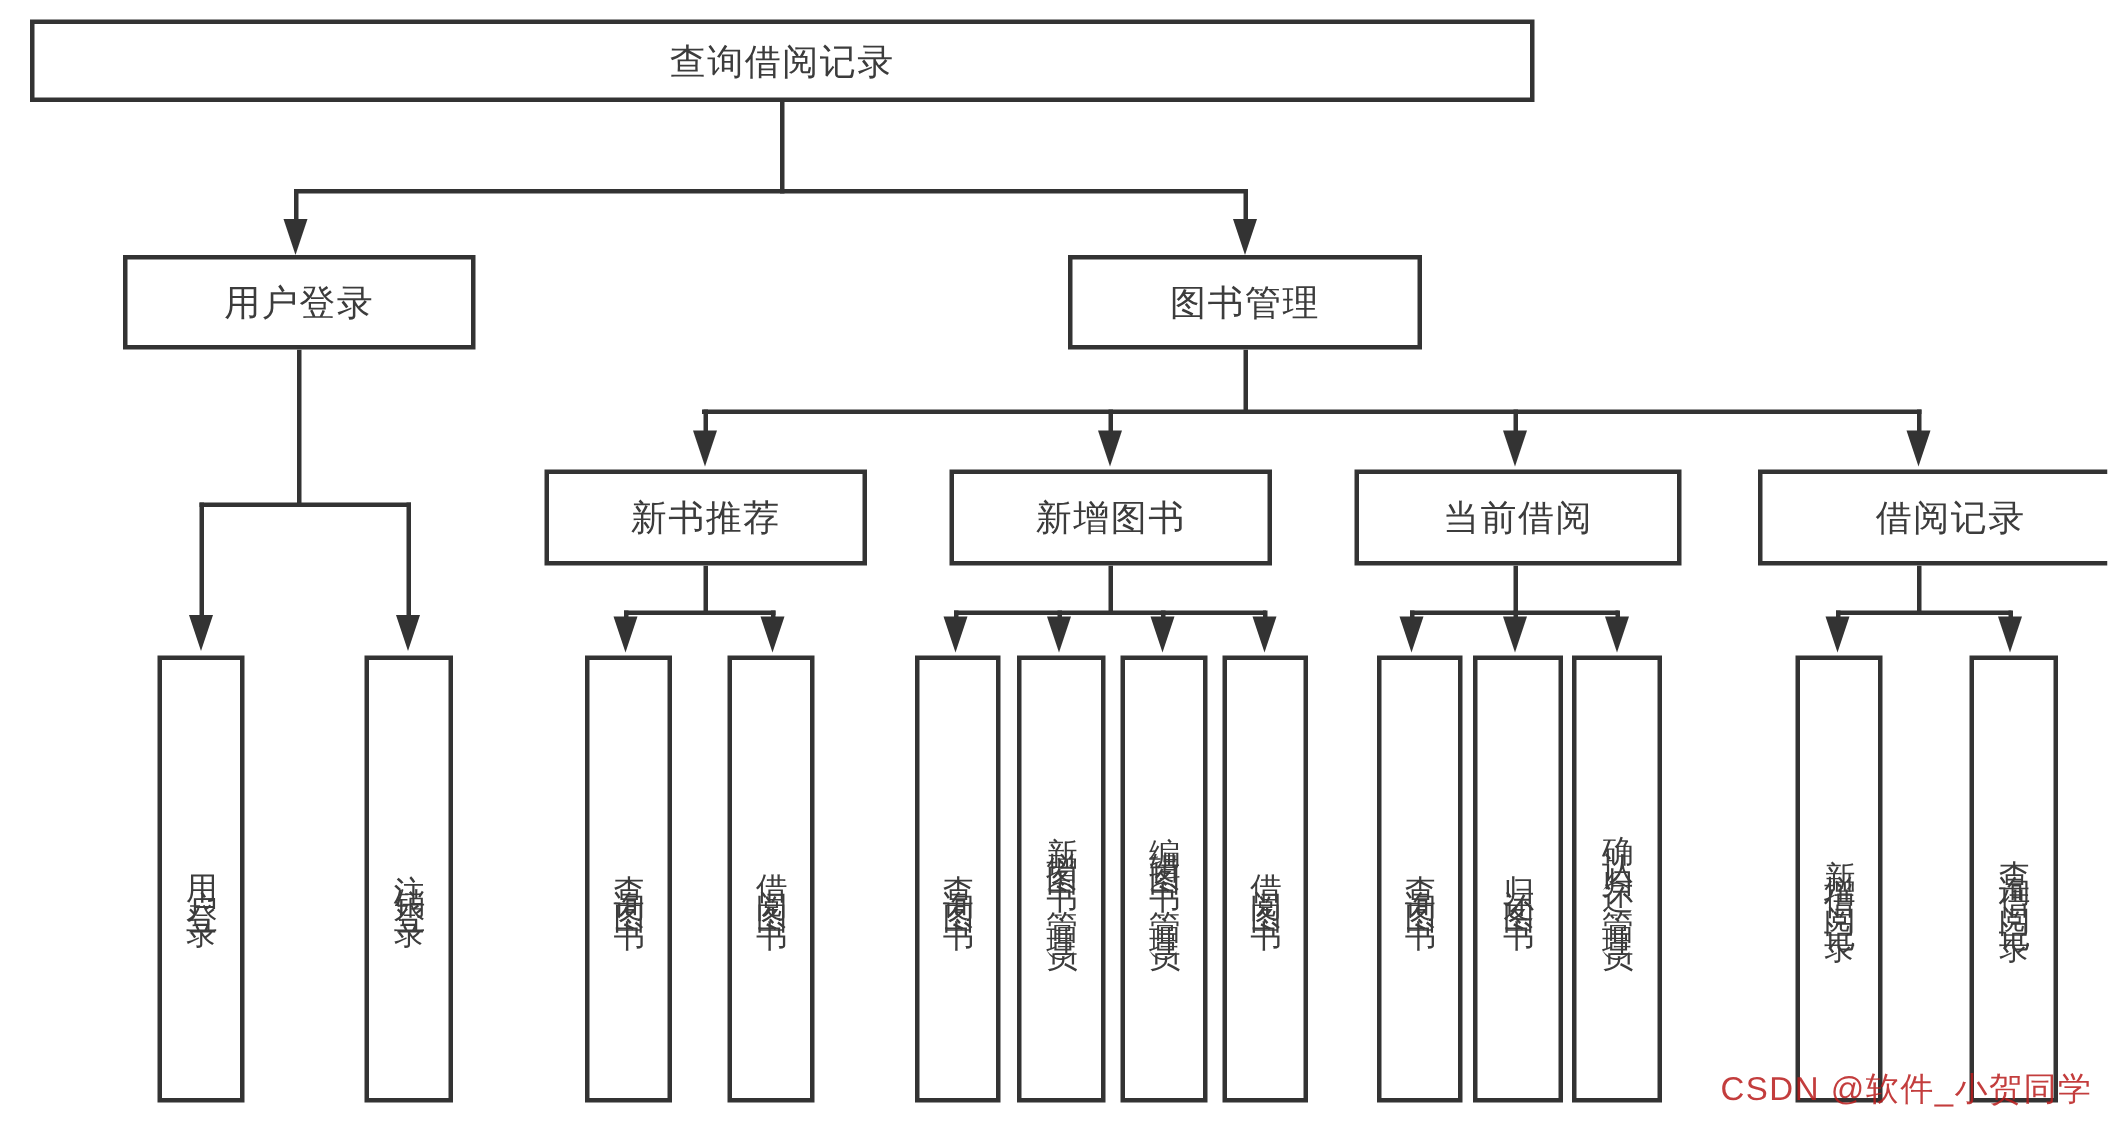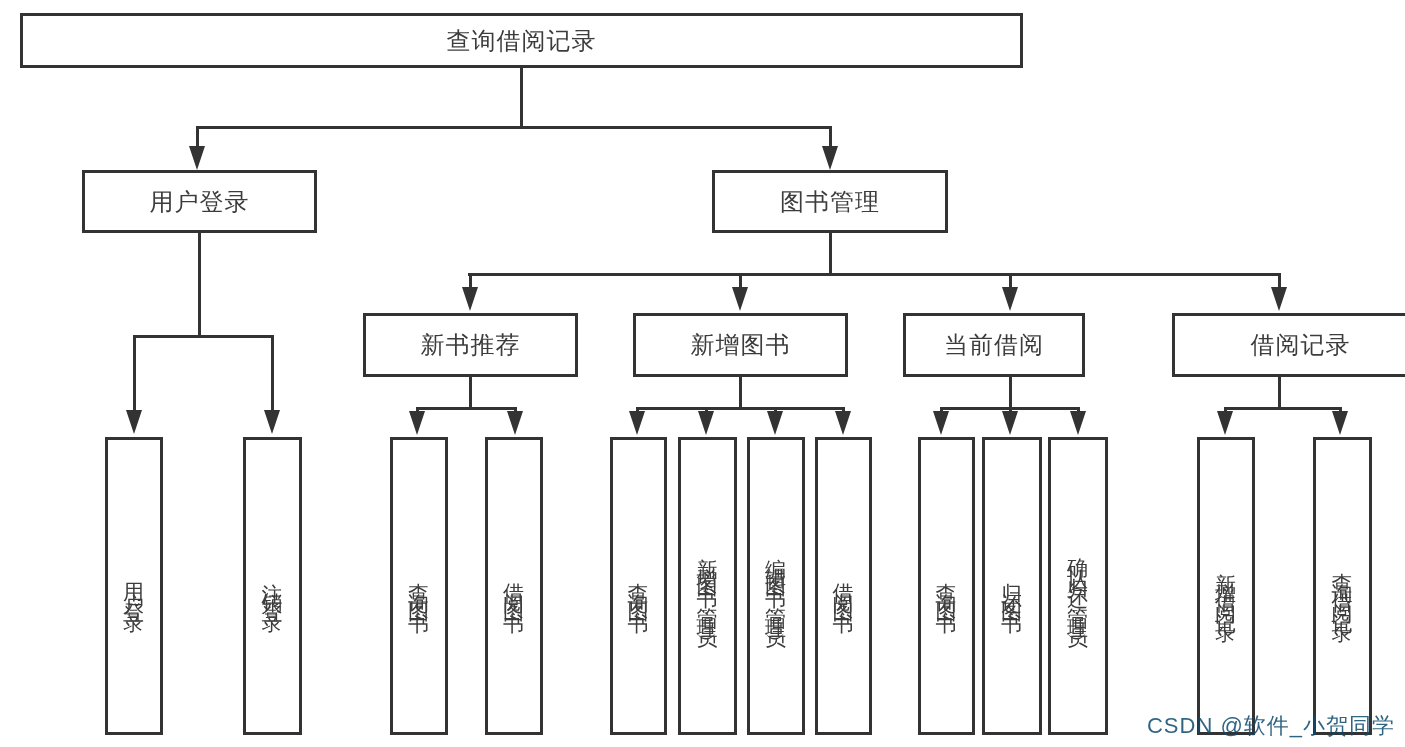--- a/index.html
+++ b/index.html
@@ -26,21 +26,21 @@
   }
   .vline { position:absolute; width:3px; background:#333333; }
   .hline { position:absolute; height:3px; background:#333333; }
   .arrow {
     position:absolute; width:0; height:0;
     border-left:8px solid transparent; border-right:8px solid transparent;
     border-top:24px solid #333333;
   }
   #watermark {
     position:absolute; top:711px; right:10px; z-index:10;
-    font-size:22px; letter-spacing:1px; color:#0c4a6e; opacity:0.85;
+    font-size:22px; letter-spacing:1px; color:#b91c1c; opacity:0.85;
     white-space:nowrap;
   }
 </style>
 </head>
 <body>
 
 <div id="canvas">
 
   <div id="connectors">
       <div class="vline" style="left: 519.5px; top: 68px; height: 61px;"></div>
@@ -107,21 +107,21 @@
   <div class="hbox" style="left:712px;top:170px;width:236px;height:63px">
     <span class="htext">图书管理</span>
   </div>
 
   <div class="hbox" style="left:363px;top:313px;width:215px;height:64px">
     <span class="htext">新书推荐</span>
   </div>
   <div class="hbox" style="left:633px;top:313px;width:215px;height:64px">
     <span class="htext">新增图书</span>
   </div>
-  <div class="hbox" style="left:903px;top:313px;width:182px;height:64px">
+  <div class="hbox" style="left:903px;top:313px;width:218px;height:64px">
     <span class="htext">当前借阅</span>
   </div>
   <div class="hbox" style="left:1172px;top:313px;width:257px;height:64px">
     <span class="htext">借阅记录</span>
   </div>
 
   <div class="vbox" style="left:105px;width:58px">
     <span class="vtext">用户登录</span>
   </div>
   <div class="vbox" style="left:243px;width:59px">

